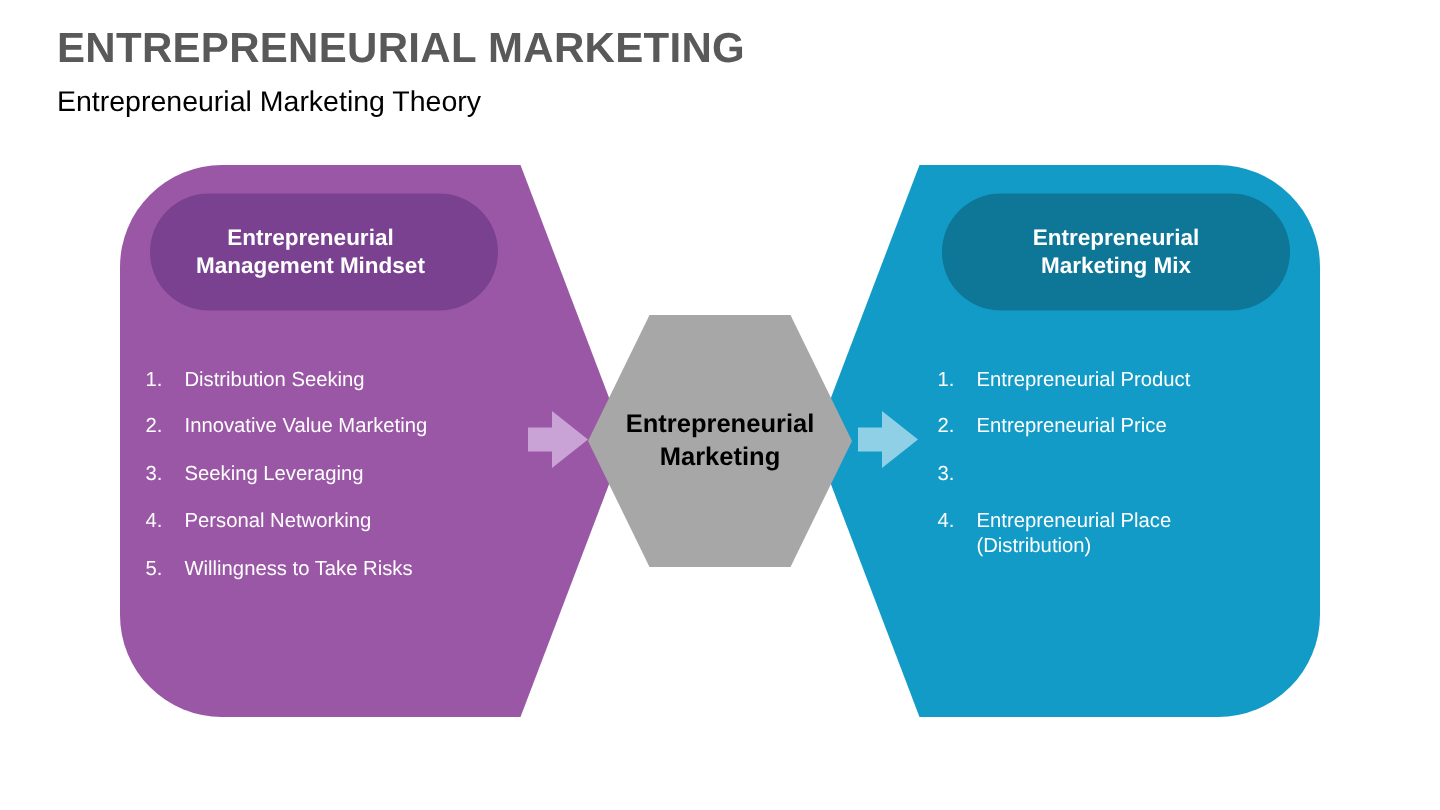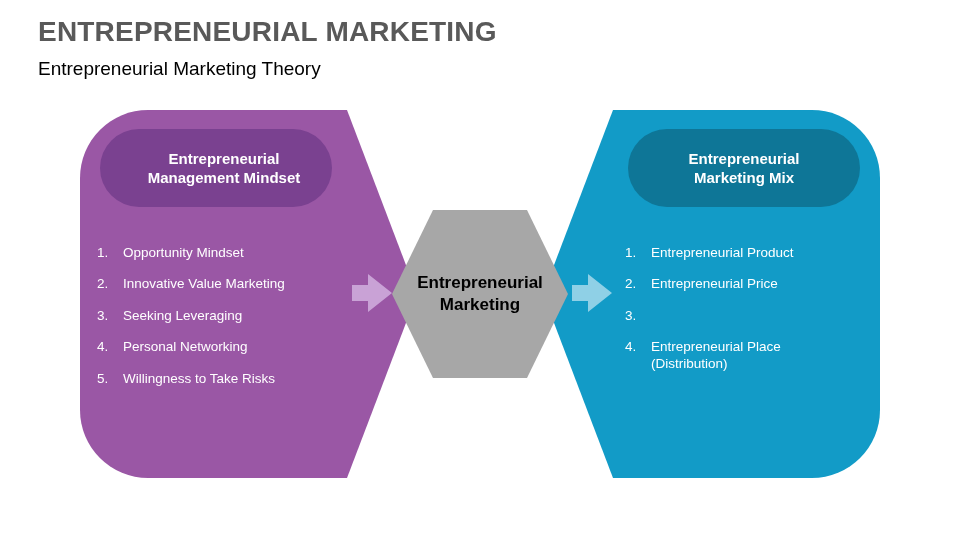--- a/index.html
+++ b/index.html
@@ -18,21 +18,21 @@
   .subtitle{
     position:absolute;left:38px;top:58px;
     font-size:19px;font-weight:400;color:#000000;
   }
   .shapes{position:absolute;left:0;top:0;width:960px;height:540px;}
   .pill-label{
     position:absolute;display:flex;align-items:center;justify-content:center;
     text-align:center;color:#ffffff;font-weight:700;font-size:15px;line-height:1.3;
   }
   .pill-label .inner{display:block;}
-  .pill-left{left:108px;top:129px;width:232px;height:78px;}
+  .pill-left{left:91px;top:129px;width:232px;height:78px;}
   .pill-left .inner{width:180px;}
   .pill-right{left:628px;top:129px;width:232px;height:78px;}
   .pill-right .inner{width:170px;}
   .hex-label{
     position:absolute;left:392px;top:210px;width:176px;height:168px;
     display:flex;align-items:center;justify-content:center;text-align:center;
     color:#000000;font-weight:700;font-size:17px;line-height:1.3;
   }
   .hex-label .inner{width:150px;}
   .num-list{position:absolute;color:#ffffff;font-size:13.5px;line-height:1.22;}
@@ -76,21 +76,21 @@
     <span class="inner">Entrepreneurial Marketing Mix</span>
   </div>
 
   <div class="hex-label">
     <span class="inner">Entrepreneurial Marketing</span>
   </div>
 
   <div class="num-list list-left">
     <div class="list-item">
       <span class="num">1.</span>
-      <span class="txt">Opportunity Mindset</span>
+      <span class="txt">Distribution Seeking</span>
     </div>
     <div class="list-item">
       <span class="num">2.</span>
       <span class="txt">Innovative Value Marketing</span>
     </div>
     <div class="list-item">
       <span class="num">3.</span>
       <span class="txt">Seeking Leveraging</span>
     </div>
     <div class="list-item">

